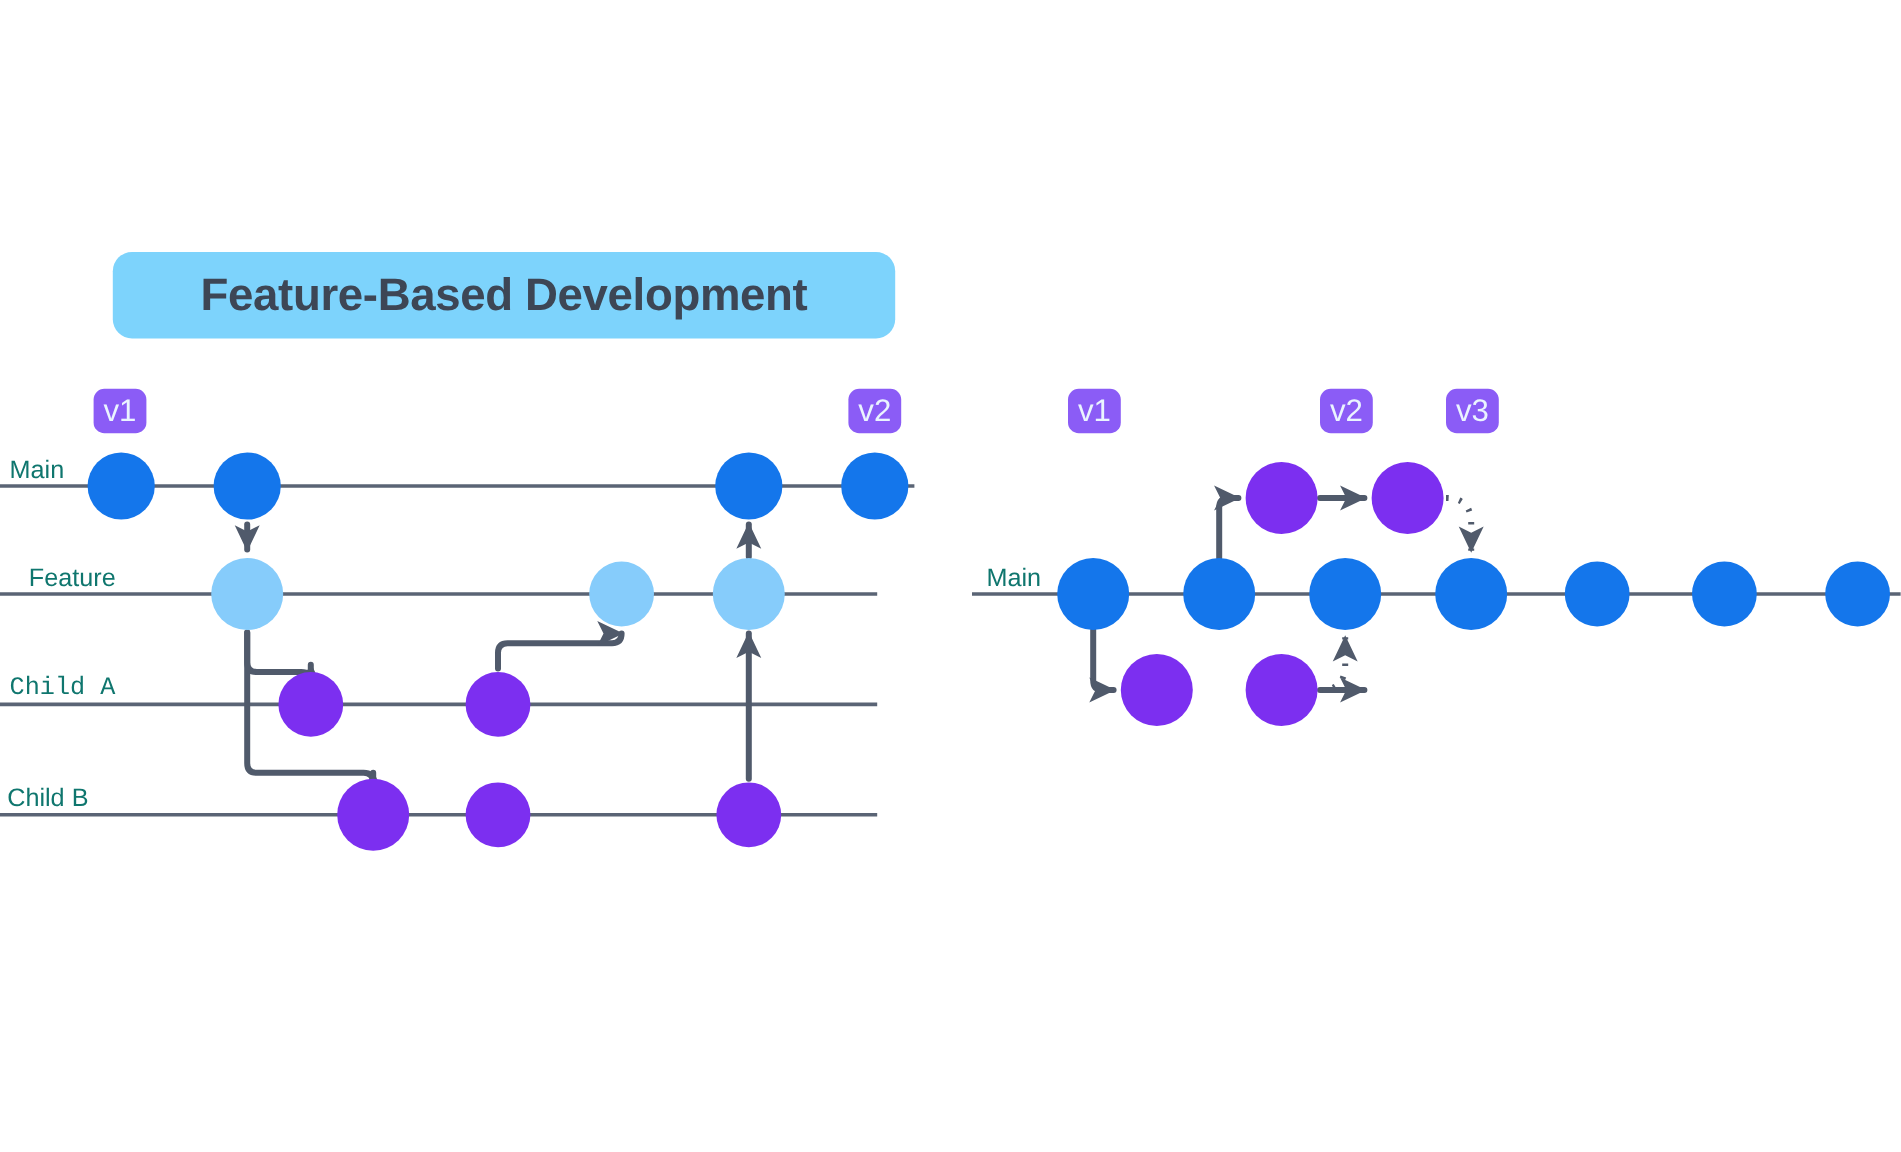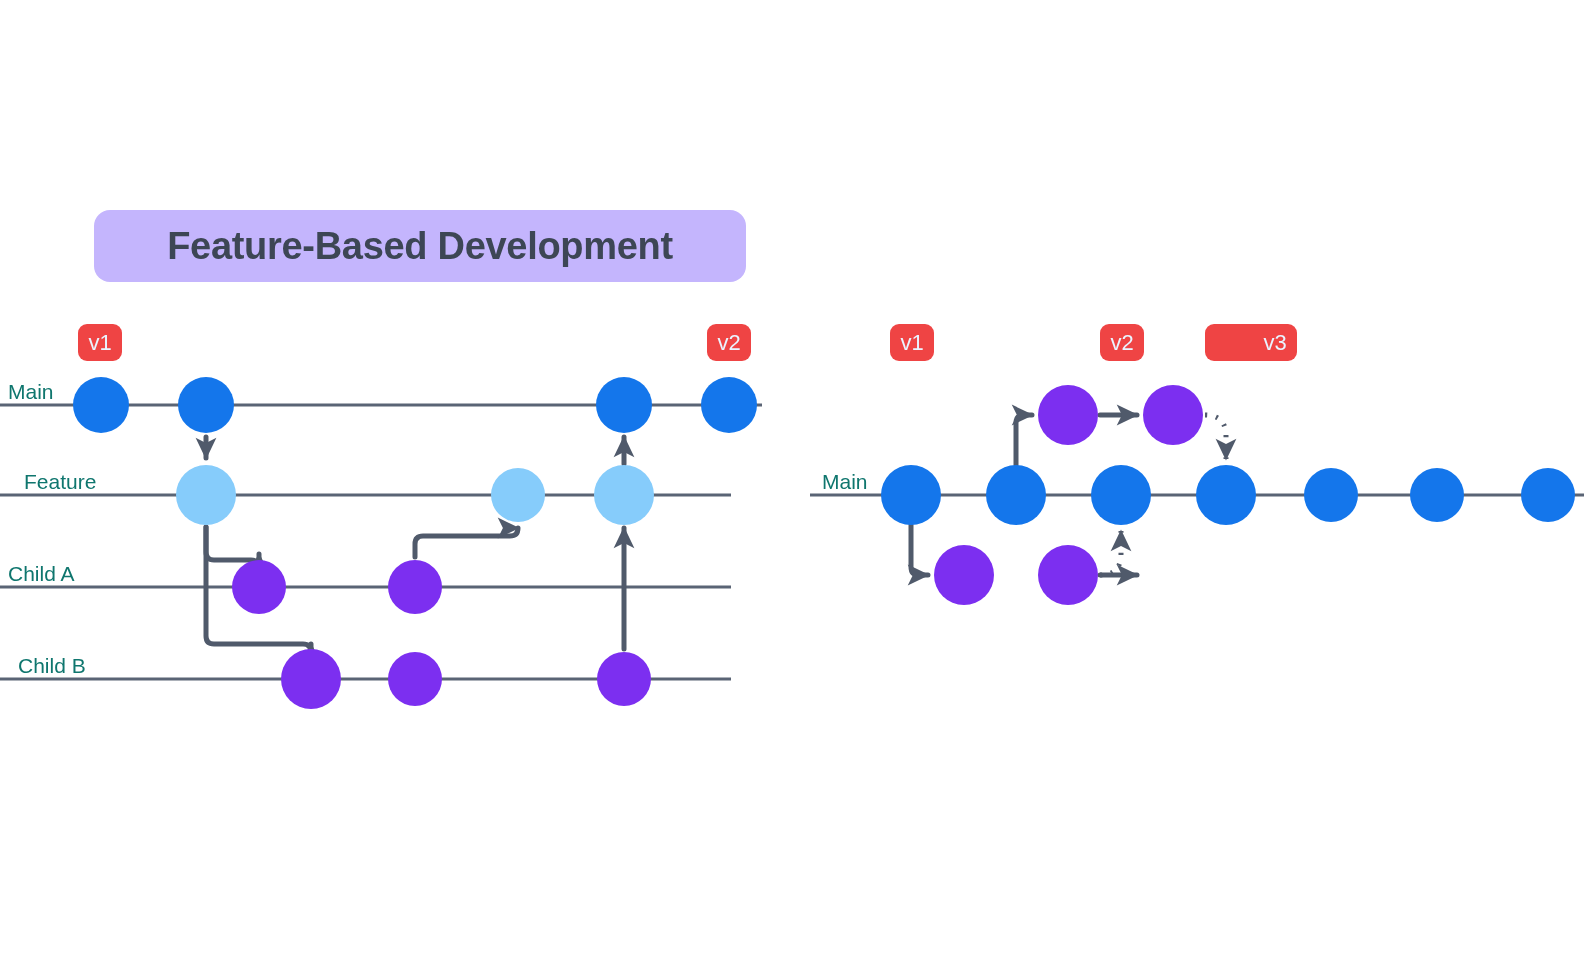--- a/index.html
+++ b/index.html
@@ -1,25 +1,25 @@
 <!DOCTYPE html>
 <html><head>
 <meta charset="utf-8">
 <style>
   html,body{margin:0;padding:0;background:#ffffff;}
   body{width:1584px;height:960px;overflow:hidden;
        font-family:"Liberation Sans","DejaVu Sans",sans-serif;}
   #stage{position:relative;width:1584px;height:960px;}
   svg#canvas{position:absolute;left:0;top:0;width:1584px;height:960px;}
-  .ttl{position:absolute;background:#c4b5fd;border-radius:16px;
+  .ttl{position:absolute;background:#7dd3fc;border-radius:16px;
        display:flex;align-items:center;justify-content:center;
        color:#3d4655;font-weight:700;letter-spacing:-0.3px;white-space:nowrap;}
   .lane-label{position:absolute;color:#0f766e;font-size:21px;white-space:nowrap;}
-  .vtag{position:absolute;background:#ef4444;border-radius:9px;color:#eaf4ff;
-        font-size:22px;display:flex;align-items:center;justify-content:center;}
+  .vtag{position:absolute;background:#8b5cf6;border-radius:9px;color:#eaf4ff;
+        font-size:26px;display:flex;align-items:center;justify-content:center;}
 </style>
 </head>
 <body>
 
 <div id="stage">
   <svg id="canvas" viewBox="0 0 1584 960" xmlns="http://www.w3.org/2000/svg">
     <defs>
       <marker id="arrowSolid" viewBox="0 0 10 10" refX="8.4" refY="5" markerWidth="5.2" markerHeight="5.2" orient="auto-start-reverse">
         <path d="M 0.6 1 L 9 5 L 0.6 9 L 2.6 5 Z" fill="#505a6b"></path>
       </marker>
@@ -73,24 +73,24 @@
         <circle cx="964" cy="575" r="30" fill="#7c2ff0"></circle>
         <circle cx="1068" cy="575" r="30" fill="#7c2ff0"></circle>
       </g>
   </svg>
 
   <div class="ttl" style="left:94px;top:210px;width:652px;height:72px;font-size:38px;">Feature-Based Development</div>
 
 
   <div class="lane-label" style="left:8px;top:380px;">Main</div>
   <div class="lane-label" style="left:24px;top:470px;">Feature</div>
-  <div class="lane-label" style="left:8px;top:562px;">Child A</div>
-  <div class="lane-label" style="left:18px;top:654px;">Child B</div>
+  <div class="lane-label" style="left:8px;top:562px;font-family:Liberation Mono, monospace;">Child A</div>
+  <div class="lane-label" style="left:6px;top:654px;">Child B</div>
 
   <div class="lane-label" style="left:822px;top:470px;">Main</div>
 
   <div class="vtag" style="left:78px;top:324px;width:44px;height:37px;">v1</div>
   <div class="vtag" style="left:707px;top:324px;width:44px;height:37px;">v2</div>
 
   <div class="vtag" style="left:890px;top:324px;width:44px;height:37px;">v1</div>
   <div class="vtag" style="left:1100px;top:324px;width:44px;height:37px;">v2</div>
-  <div class="vtag" style="left:1205px;top:324px;width:44px;height:37px;padding-left:48px;">v3</div>
+  <div class="vtag" style="left:1205px;top:324px;width:44px;height:37px;">v3</div>
 </div>
 
 </body></html>

